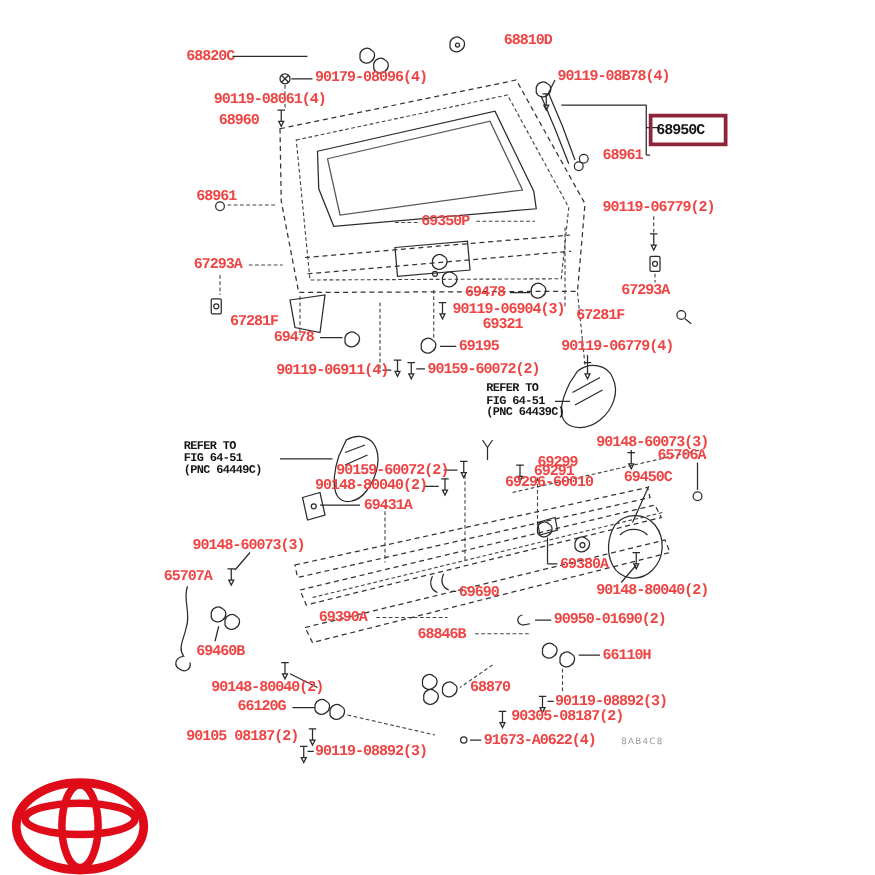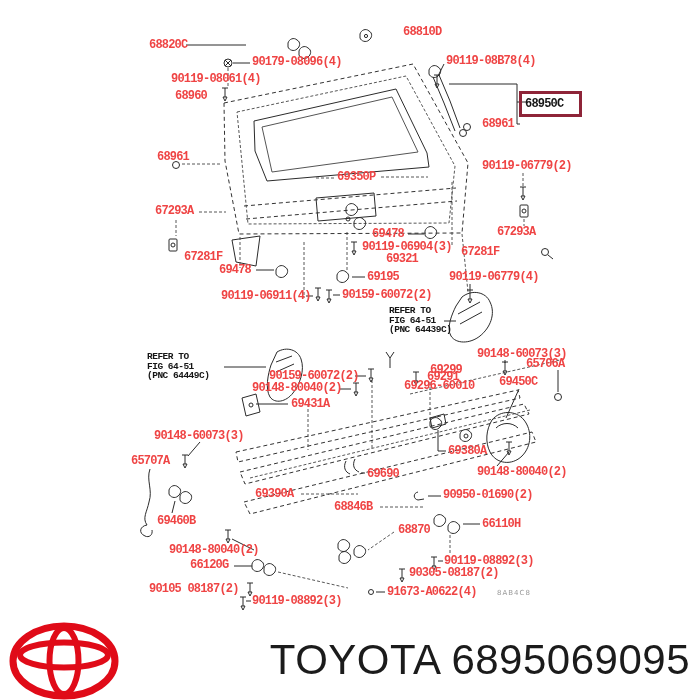--- a/index.html
+++ b/index.html
@@ -176,21 +176,21 @@
       <div class="lbl" style="left: 154px; top: 430px;">90148-60073(3)</div>
       <div class="lbl" style="left: 131px; top: 455px;">65707A</div>
       <div class="lbl" style="left: 367px; top: 468px; text-align: center;">69690</div>
       <div class="lbl" style="left: 255px; top: 488px;">69390A</div>
       <div class="lbl" style="left: 334px; top: 501px;">68846B</div>
       <div class="lbl" style="left: 448px; top: 445px;">69380A</div>
       <div class="lbl" style="left: 477px; top: 466px;">90148-80040(2)</div>
       <div class="lbl" style="left: 443px; top: 489px;">90950-01690(2)</div>
       <div class="lbl" style="left: 482px; top: 518px;">66110H</div>
       <div class="lbl" style="left: 157px; top: 515px;">69460B</div>
-      <div class="lbl" style="left: 376px; top: 524px; margin-left: 22px;">68870</div>
+      <div class="lbl" style="left: 376px; top: 544px;">68870</div>
       <div class="lbl" style="left: 169px; top: 544px;">90148-80040(2)</div>
       <div class="lbl" style="left: 190px; top: 559px;">66120G</div>
       <div class="lbl" style="left: 149px; top: 583px;">90105 08187(2)</div>
       <div class="lbl" style="left: 252px; top: 595px;">90119-08892(3)</div>
       <div class="lbl" style="left: 444px; top: 555px;">90119-08892(3)</div>
       <div class="lbl" style="left: 409px; top: 567px;">90305-08187(2)</div>
       <div class="lbl" style="left: 387px; top: 586px;">91673-A0622(4)</div>
       <div class="note" style="left: 389px; top: 306px;">
         <div>REFER TO</div>
         <div>FIG 64-51</div>
@@ -208,16 +208,15 @@
   </div>
 
   <div class="plate">8AB4C8</div>
 
   <div id="footer">
     <svg id="toyota-logo" width="116" height="78" viewBox="0 0 116 78">
       <ellipse cx="58" cy="39" rx="51" ry="35" fill="none" stroke="#e00b18" stroke-width="7"></ellipse>
       <ellipse cx="58" cy="33" rx="44" ry="12.5" fill="none" stroke="#e00b18" stroke-width="6"></ellipse>
       <ellipse cx="58" cy="39" rx="14.5" ry="33" fill="none" stroke="#e00b18" stroke-width="6"></ellipse>
     </svg>
-    <div class="brand">TOYOTA 6895069095</div>
   </div>
 
 </div>
 
 </body></html>

